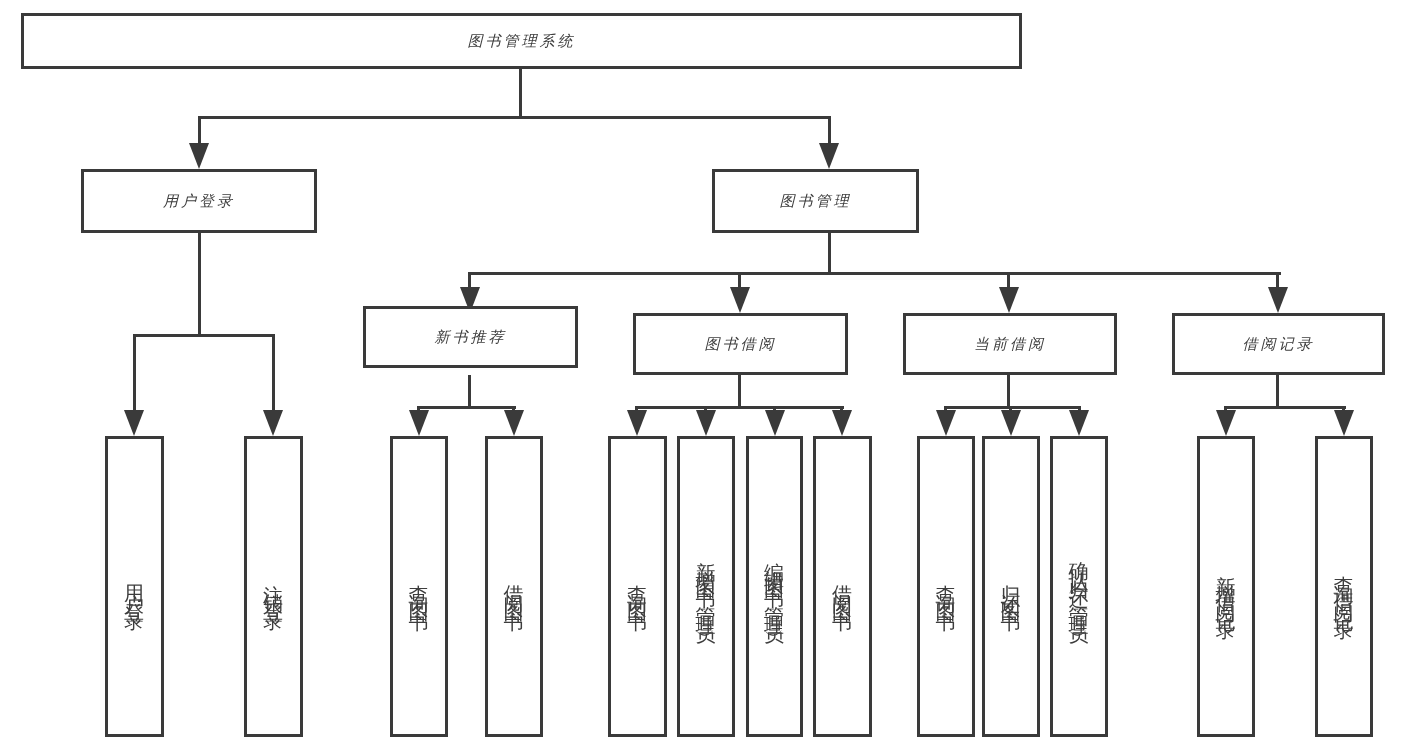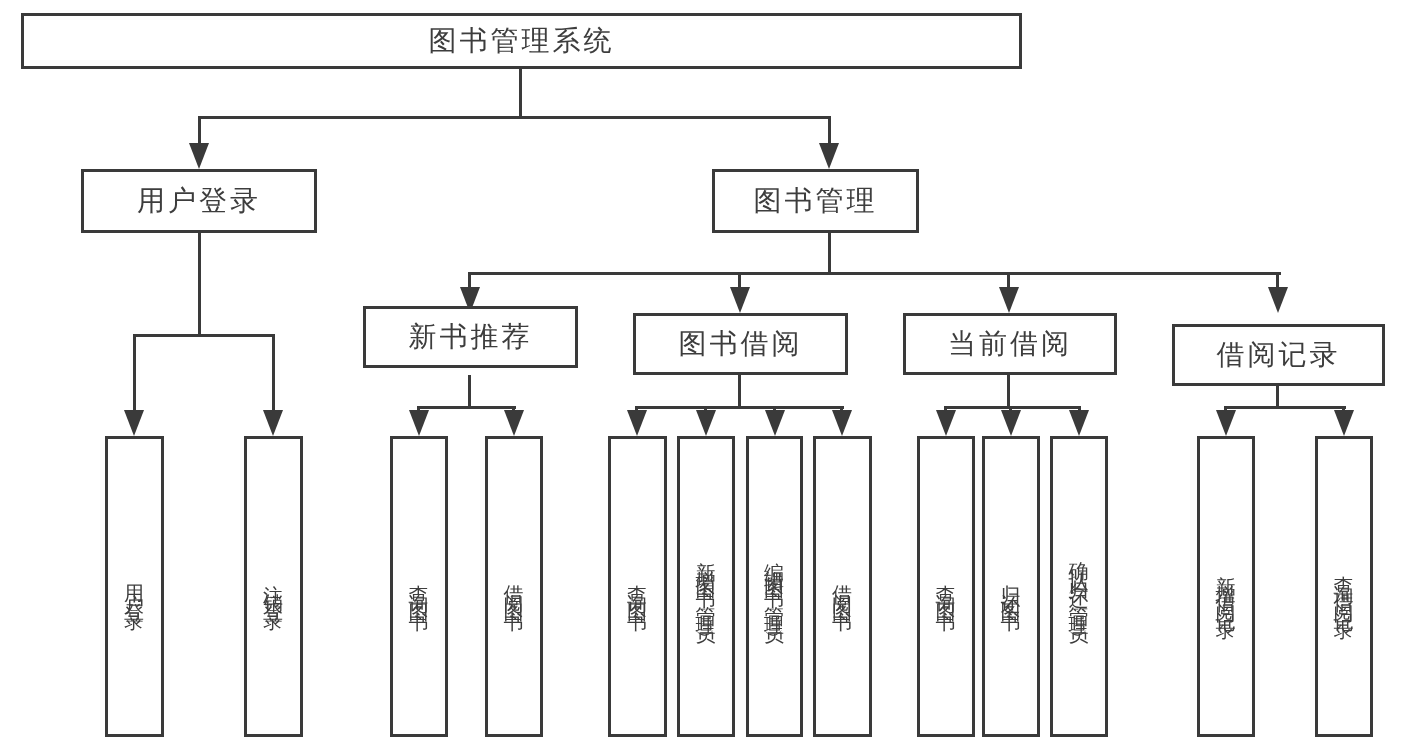--- a/index.html
+++ b/index.html
@@ -9,21 +9,21 @@
     overflow:hidden;
   }
   .diagram{position:absolute;inset:0;}
   
   .box{
     position:absolute;box-sizing:border-box;
     border:3px solid #3a3a3a;background:#ffffff;
     display:flex;align-items:center;justify-content:center;
     color:#3d3d3d;z-index:2;
   }
-  .box.h{font-size:28px;letter-spacing:3px;white-space:nowrap;}
+  .box.h{font-size:15px;letter-spacing:3px;white-space:nowrap;font-style:italic;}
   .box.v{
     writing-mode:vertical-rl;text-orientation:mixed;
     font-size:20px;letter-spacing:9px;line-height:1;
   }
   
   .vl,.hl{position:absolute;background:#3a3a3a;z-index:1;}
   .vl{width:3px;}
   .hl{height:3px;}
   
   .ah{
@@ -103,21 +103,21 @@
   <div class="ah" style="left:1334px;top:410px"></div>
 
   <div class="box h" style="left:21px;top:13px;width:1001px;height:56px">图书管理系统</div>
 
   <div class="box h" style="left:81px;top:169px;width:236px;height:64px">用户登录</div>
   <div class="box h" style="left:712px;top:169px;width:207px;height:64px">图书管理</div>
 
   <div class="box h" style="left:363px;top:306px;width:215px;height:62px">新书推荐</div>
   <div class="box h" style="left:903px;top:313px;width:214px;height:62px">当前借阅</div>
   <div class="box h" style="left:633px;top:313px;width:215px;height:62px">图书借阅</div>
-  <div class="box h" style="left:1172px;top:324px;width:213px;height:62px">借阅记录</div>
+  <div class="box h" style="left:1172px;top:313px;width:213px;height:62px">借阅记录</div>
 
   <div class="box v" style="left:105px;top:436px;width:59px;height:301px">用户登录</div>
   <div class="box v" style="left:244px;top:436px;width:59px;height:301px">注销登录</div>
 
   <div class="box v" style="left:390px;top:436px;width:58px;height:301px">查询图书</div>
   <div class="box v" style="left:485px;top:436px;width:58px;height:301px">借阅图书</div>
 
   <div class="box v" style="left:608px;top:436px;width:59px;height:301px">查询图书</div>
   <div class="box v" style="left:677px;top:436px;width:58px;height:301px">新增图书（管理员）</div>
   <div class="box v" style="left:746px;top:436px;width:57px;height:301px">编辑图书（管理员）</div>

